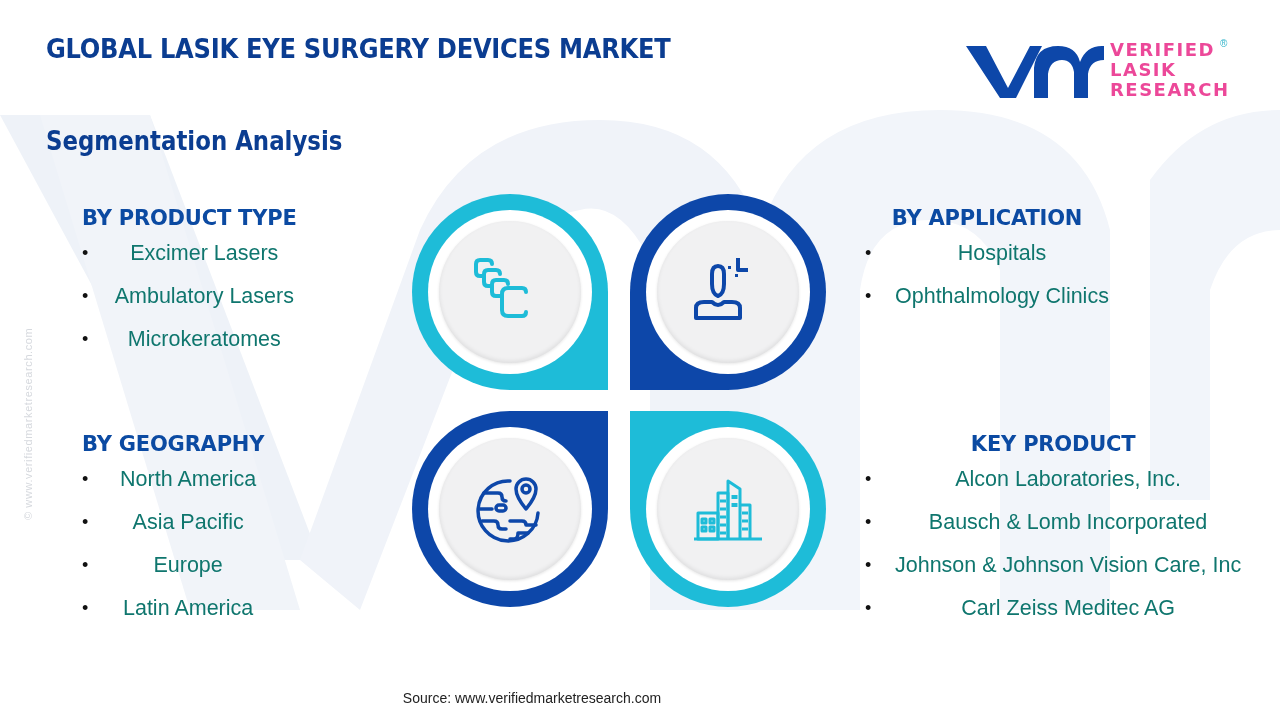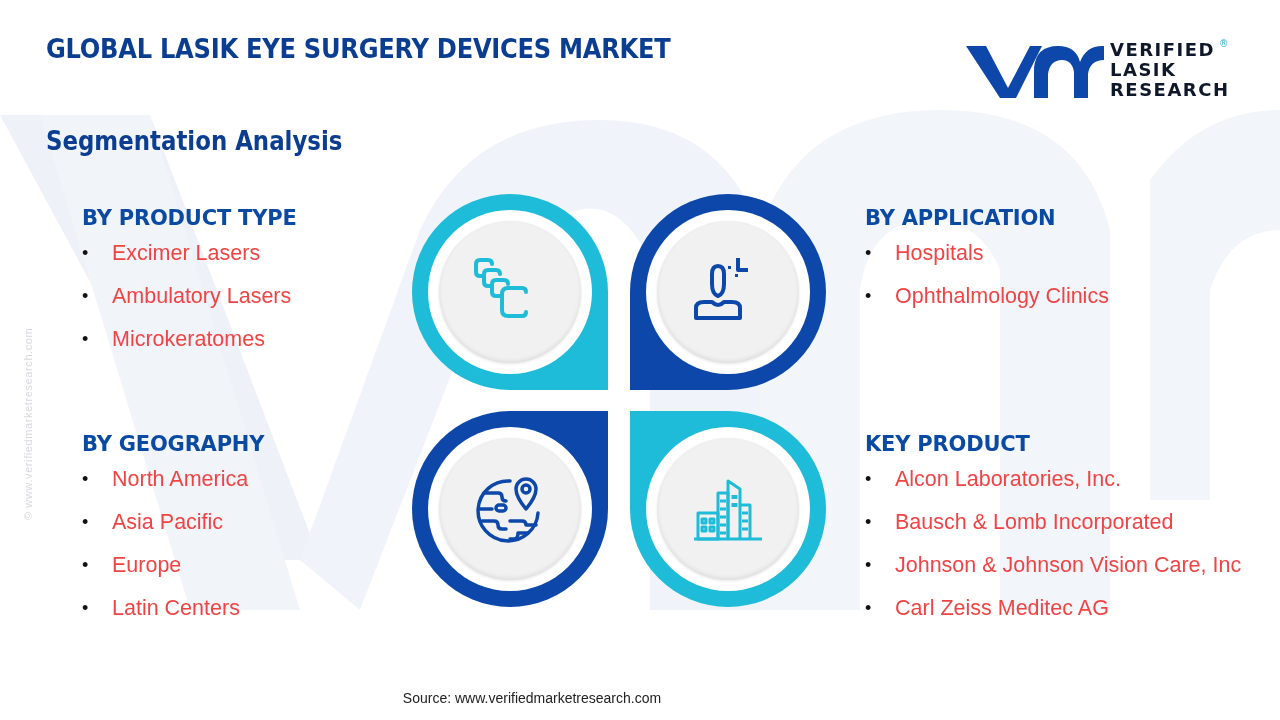--- a/index.html
+++ b/index.html
@@ -20,34 +20,34 @@
       color:#0b3d91; letter-spacing:-0.3px; transform:scaleX(0.93); transform-origin:left;
     }
     .subtitle {
       position:absolute; left:46px; top:126px; z-index:2;
       font-family:"DejaVu Sans", sans-serif; font-weight:bold; font-size:26px;
       color:#0b3d91; transform:scaleX(0.88); transform-origin:left;
     }
     .logo { position:absolute; left:964px; top:38px; width:270px; height:64px; z-index:2; }
     .logo-text {
       position:absolute; left:1110px; top:40px; z-index:2;
-      font-family:"DejaVu Sans", sans-serif; font-weight:bold; color:#0f172a;
+      font-family:"DejaVu Sans", sans-serif; font-weight:bold; color:#ec4899;
       font-size:18px; line-height:20px; letter-spacing:1.5px;
     }
     .logo-reg { position:absolute; left:1220px; top:38px; font-size:10px; color:#2fb3c9; z-index:2; }
 
-    .segment { position:absolute; z-index:2; }
+    .segment { position:absolute; z-index:2;text-align:center; }
     .seg-heading {
       font-family:"DejaVu Sans", sans-serif; font-weight:bold; font-size:21px; color:#0b4aa2;
       margin:0 0 8px 0; letter-spacing:-0.2px;
     }
     .seg-list { list-style:none; margin:0; padding:0; }
     .seg-list li {
       position:relative; padding-left:30px; height:43px; line-height:30px;
-      font-size:21.5px; color:#ef4444; white-space:nowrap;
+      font-size:21.5px; color:#0f766e; white-space:nowrap;
     }
     .seg-list li::before {
       content:"\2022"; position:absolute; left:0; top:0; font-size:18px; color:#111;
     }
     .seg-tl { left:82px; top:206px; }
     .seg-tr { left:865px; top:206px; }
     .seg-bl { left:82px; top:432px; }
     .seg-br { left:865px; top:432px; }
 
     .source {
@@ -121,21 +121,21 @@
     <li>Ophthalmology Clinics</li>
   </ul>
 </div>
 
 <div class="segment seg-bl">
   <div class="seg-heading">BY GEOGRAPHY</div>
   <ul class="seg-list">
     <li>North America</li>
     <li>Asia Pacific</li>
     <li>Europe</li>
-    <li>Latin Centers</li>
+    <li>Latin America</li>
   </ul>
 </div>
 
 <div class="segment seg-br">
   <div class="seg-heading">KEY PRODUCT</div>
   <ul class="seg-list">
     <li>Alcon Laboratories, Inc.</li>
     <li>Bausch &amp; Lomb Incorporated</li>
     <li>Johnson &amp; Johnson Vision Care, Inc</li>
     <li>Carl Zeiss Meditec AG</li>

